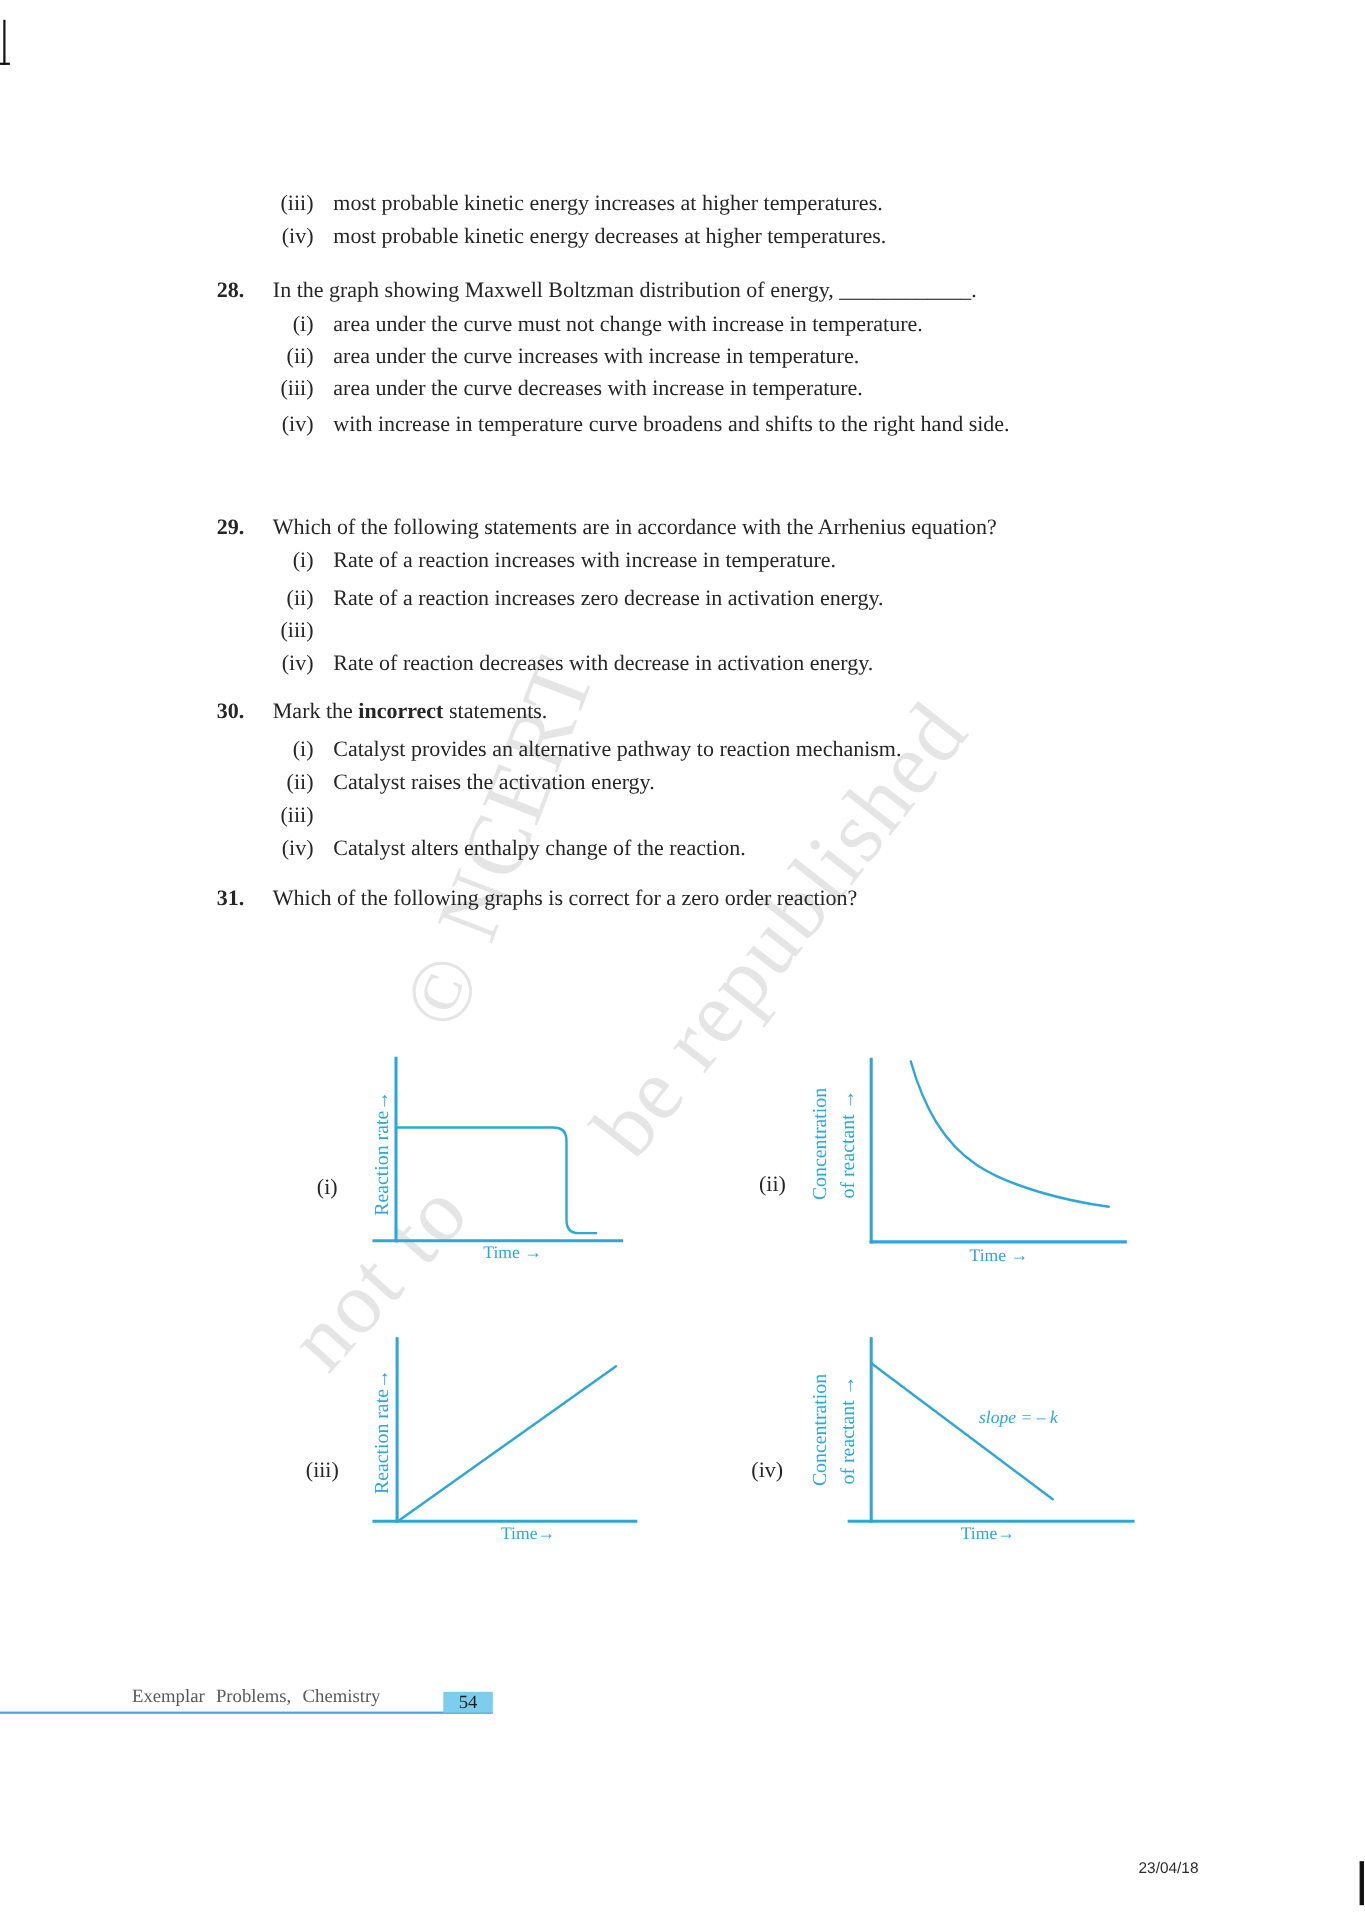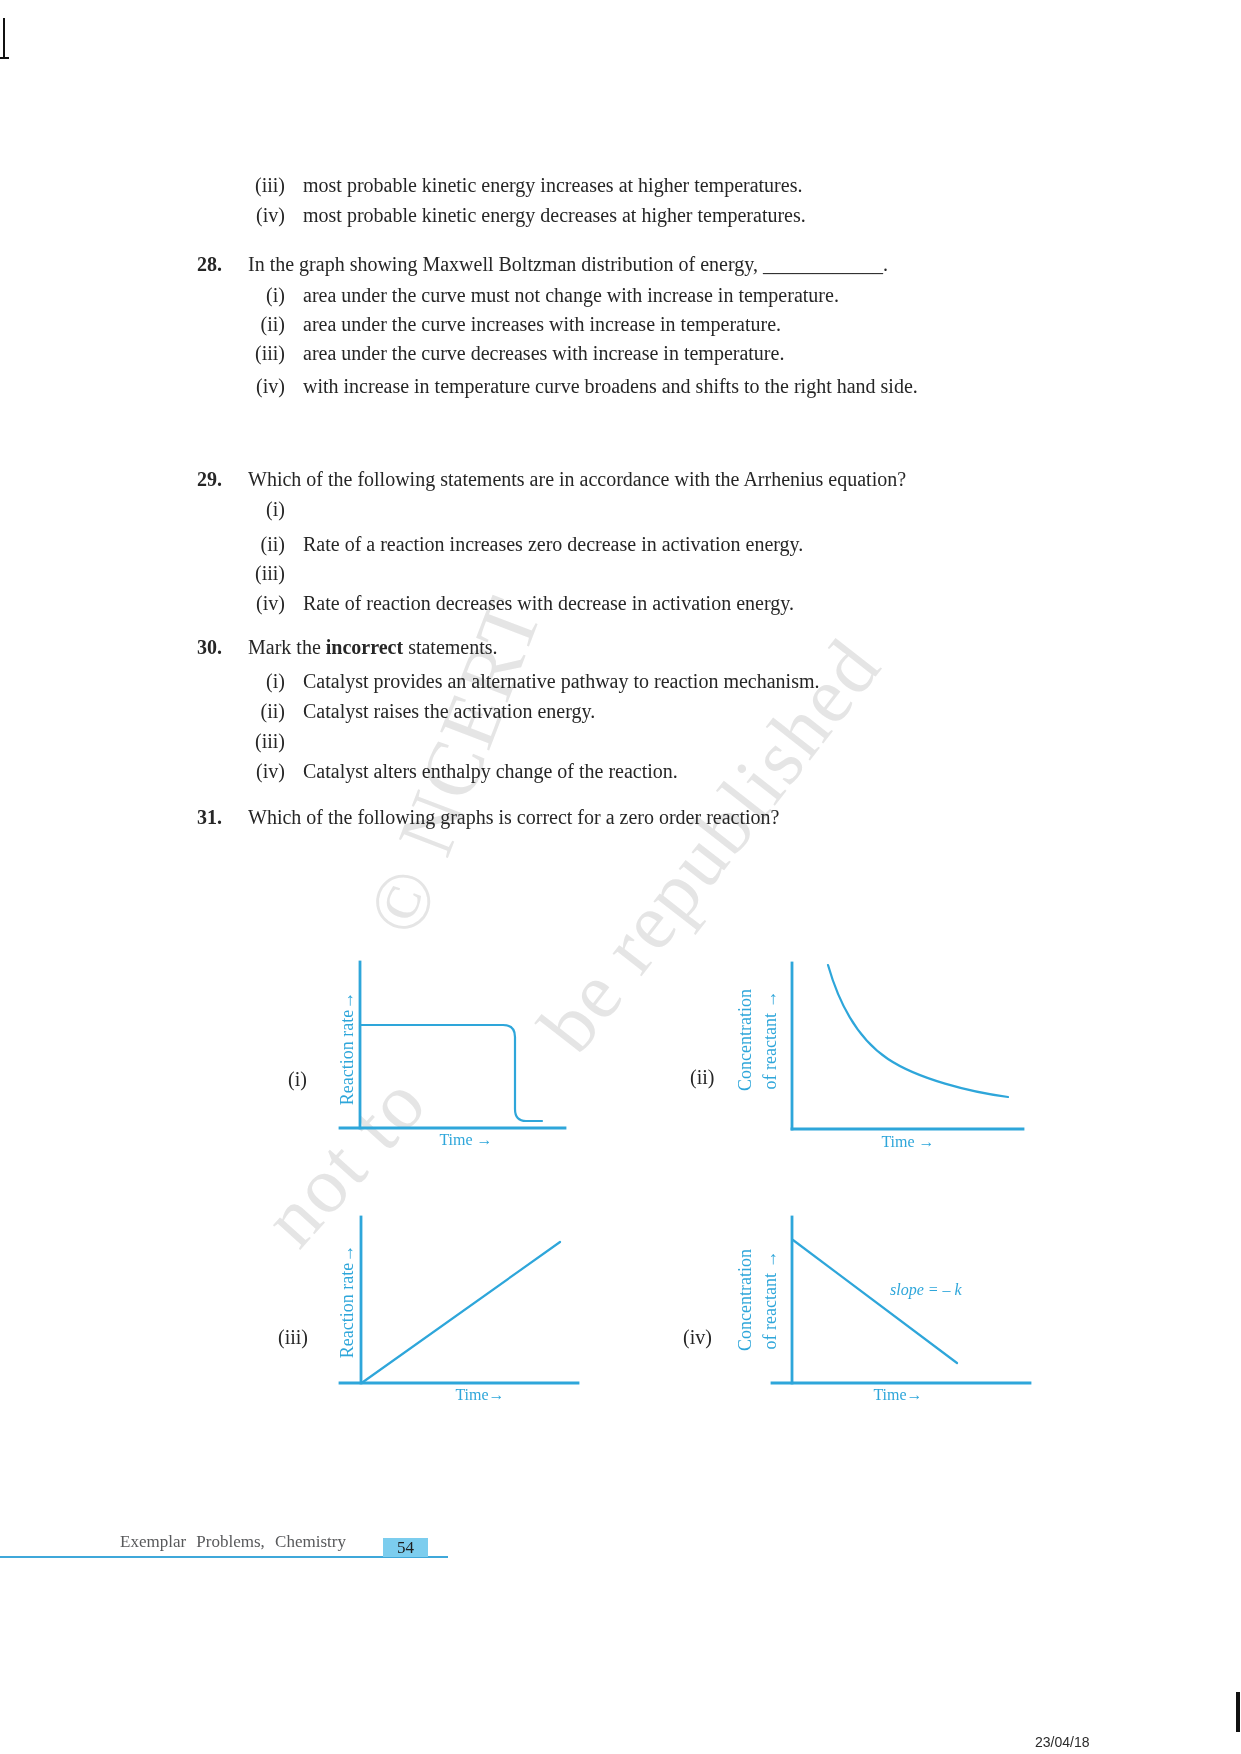--- a/index.html
+++ b/index.html
@@ -27,24 +27,24 @@
   .cv{stroke:#2ea6da;stroke-width:2.2;fill:none;stroke-linecap:round;}
   .gtag{position:absolute;font-size:20px;color:#262626;z-index:2;}
   .vlabel{position:absolute;color:#2ea6da;font-size:18px;text-align:center;white-space:nowrap;
           transform:rotate(-90deg);z-index:2;line-height:25px;}
   .xlabel{position:absolute;color:#2ea6da;font-size:16px;text-align:center;width:140px;z-index:2;}
   .slope{position:absolute;color:#2ea6da;font-size:16px;font-style:italic;z-index:2;white-space:nowrap;}
   
   .frule{position:absolute;left:0;top:1556px;width:448px;height:2px;background:#3fa8da;z-index:2;}
   .ftext{position:absolute;left:120px;top:1532px;width:275px;font-size:17px;color:#58595b;
          word-spacing:6px;z-index:2;}
-  .fbadge{position:absolute;left:383px;top:1538px;width:45px;height:19px;background:#7ccdee;
+  .fbadge{position:absolute;left:403px;top:1538px;width:45px;height:19px;background:#7ccdee;
           text-align:center;font-size:17px;line-height:19px;color:#1d1d1d;z-index:3;}
   .date{position:absolute;left:1035px;top:1690px;font-family:"Liberation Sans",sans-serif;
-        font-size:14px;color:#2b2b2b;z-index:2;margin-top:44px;}
+        font-size:14px;color:#2b2b2b;z-index:2;}
   .rmark{position:absolute;left:1236px;top:1692px;width:4px;height:40px;background:#111;z-index:2;}
 </style>
 </head>
 <body>
 
 <div class="page">
 
   <div class="cropv"></div>
   <div class="croph"></div>
 
@@ -81,20 +81,21 @@
     <span class="onum">(iv)</span>
     <span class="otext" style="width:656px">with increase in temperature curve broadens and shifts to the right hand side.</span>
   </div>
 
   <div class="row" style="top:467px">
     <span class="qnum">29.</span>
     <span class="qtext">Which of the following statements are in accordance with the Arrhenius equation?</span>
   </div>
   <div class="row" style="top:497px">
     <span class="onum">(i)</span>
+    <span class="otext">Rate of a reaction increases with increase in temperature.</span>
   </div>
   <div class="row" style="top:532px">
     <span class="onum">(ii)</span>
     <span class="otext">Rate of a reaction increases zero decrease in activation energy.</span>
   </div>
   <div class="row" style="top:561px">
     <span class="onum">(iii)</span>
   </div>
   <div class="row" style="top:591px">
     <span class="onum">(iv)</span>

